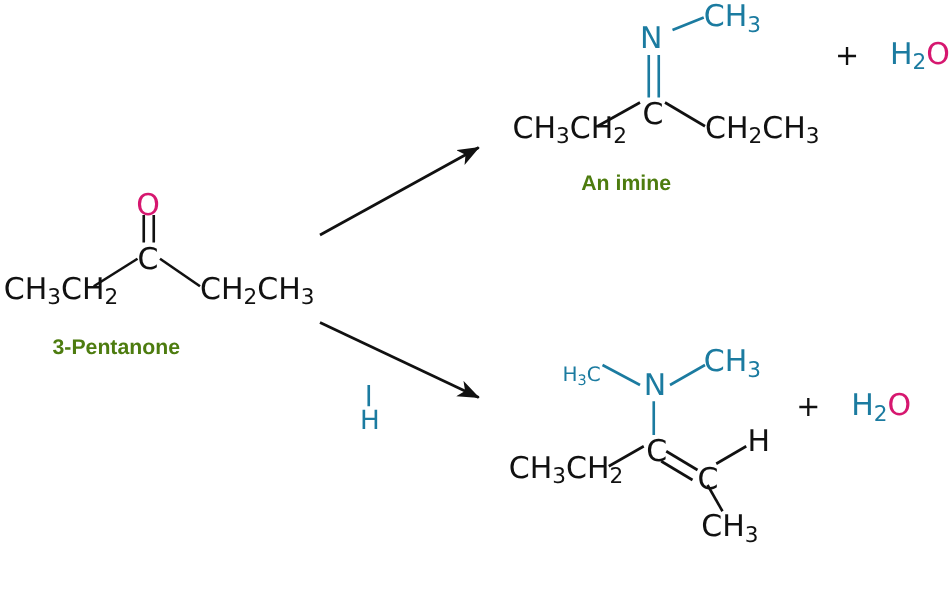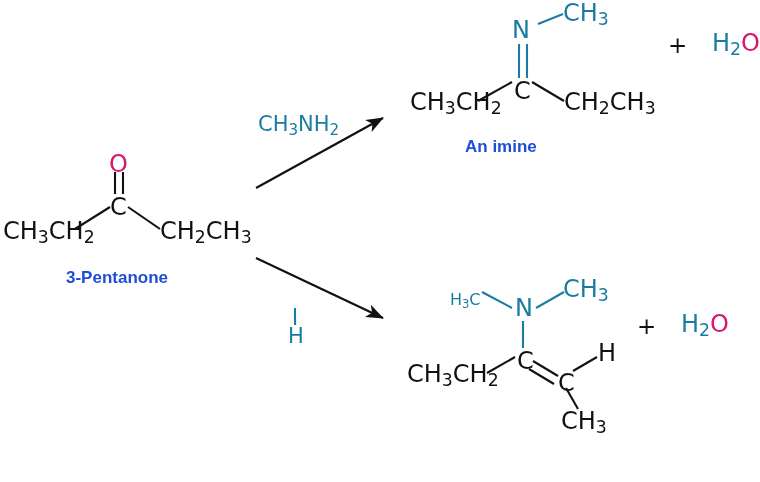--- a/index.html
+++ b/index.html
@@ -43,21 +43,21 @@
   }
   .teal {
     color: #1b7ba0;
   }
   .magenta {
     color: #d6176f;
   }
   .caption {
     font-family: "Liberation Sans", sans-serif;
     font-weight: bold;
-    color: #1d4ed8;
+    color: #4d7c0f;
   }
   .plus {
     font-family: "DejaVu Sans", sans-serif;
     color: #111111;
     font-weight: 400;
   }
 </style>
 </head>
 <body>
 
@@ -121,23 +121,22 @@
   </svg>
 
   <div class="abs formula magenta" style="left:109px; top:152px; font-size:24px;"><span>O</span></div>
 
   <div class="abs formula" style="left:110px; top:195px; font-size:24px;"><span>C</span></div>
 
   <div class="abs formula" style="left:3px; top:219px; font-size:24px;"><span>CH</span><span class="sub">3</span><span>CH</span><span class="sub">2</span></div>
 
   <div class="abs formula" style="left:160px; top:219px; font-size:24px;"><span>CH</span><span class="sub">2</span><span>CH</span><span class="sub">3</span></div>
 
-  <div class="abs caption" style="left:42px; top:269px; font-size:17px;margin-left:24px;">3-Pentanone</div>
+  <div class="abs caption" style="left:42px; top:269px; font-size:17px;">3-Pentanone</div>
 
-  <div class="abs formula teal" style="left:258px; top:114px; font-size:21px;"><span>CH</span><span class="sub">3</span><span>NH</span><span class="sub">2</span></div>
 
 
   <div class="abs formula teal" style="left:288px; top:326px; font-size:21px;">H</div>
 
   <div class="abs formula teal" style="left:563px; top:1px; font-size:24px;"><span>CH</span><span class="sub">3</span></div>
 
   <div class="abs formula teal" style="left:512px; top:18px; font-size:24px;">N</div>
 
   <div class="abs formula" style="left:514px; top:79px; font-size:24px;">C</div>
 

